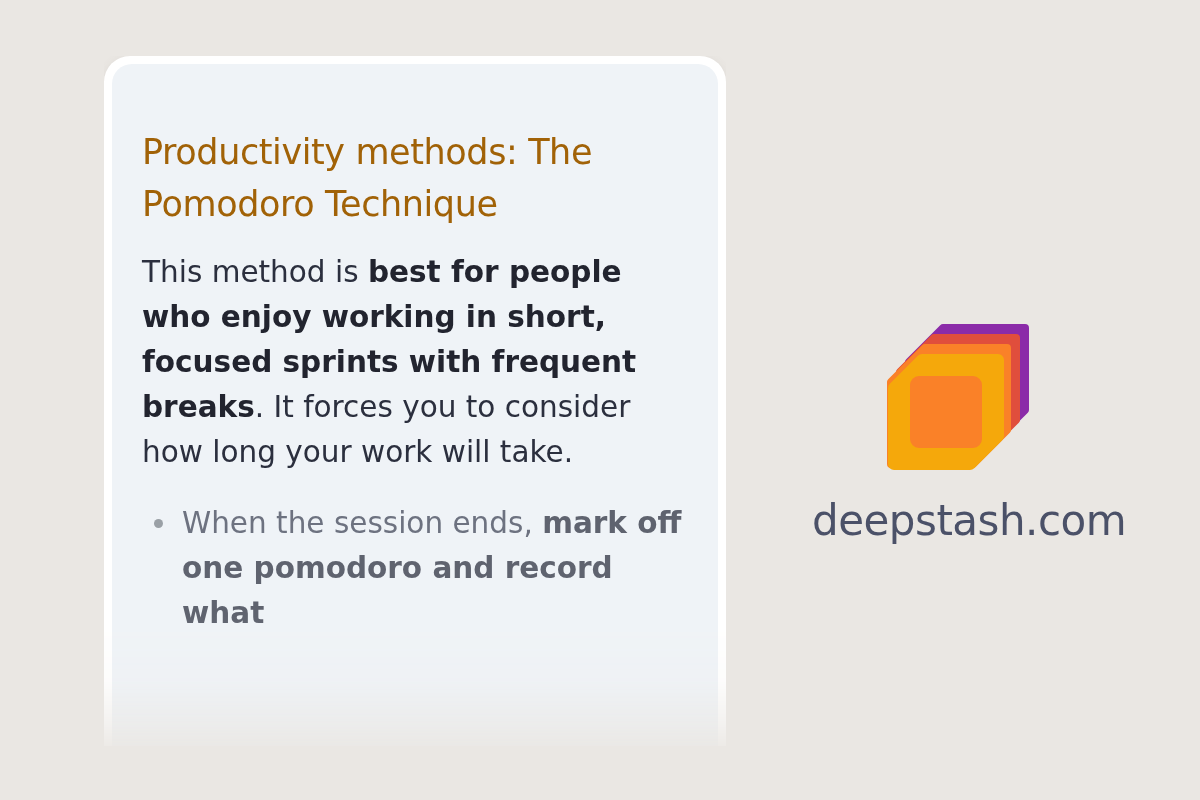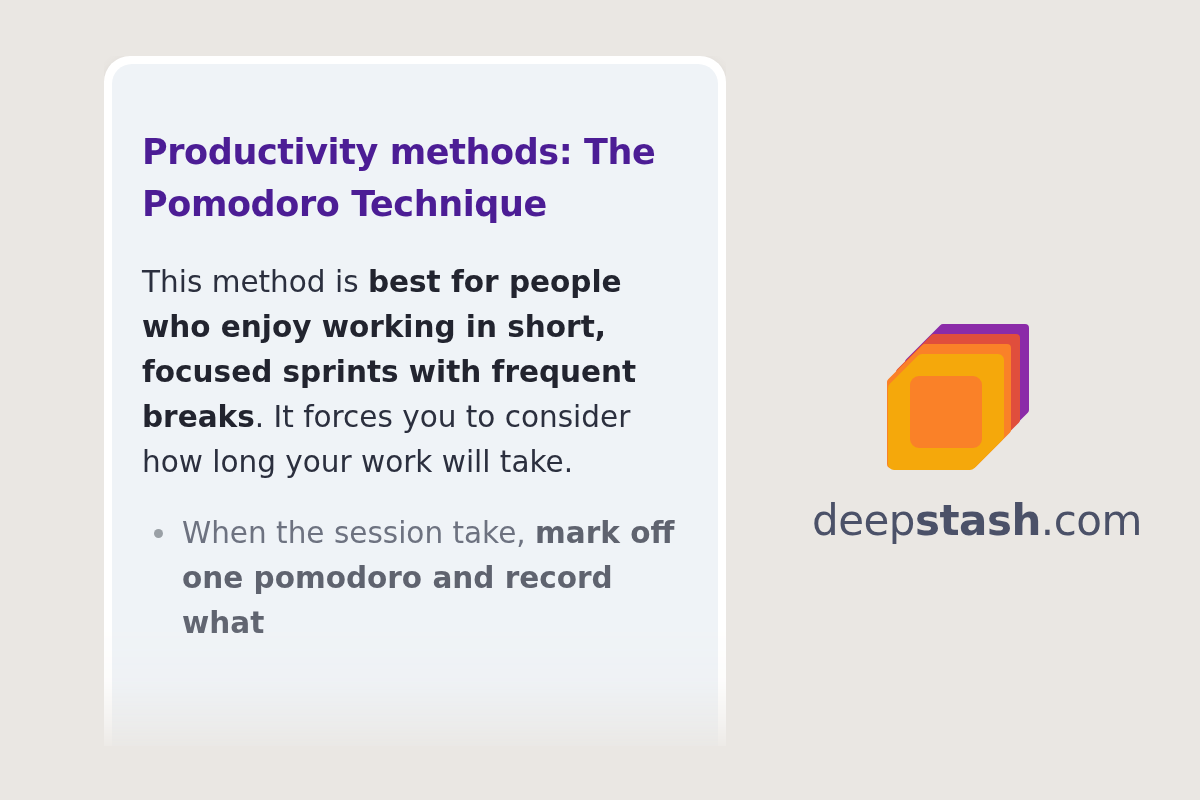--- a/index.html
+++ b/index.html
@@ -58,27 +58,27 @@
     position: absolute;
     left: 0;
     top: 0;
     width: 606px;
     padding: 62px 28px 0 30px;
     box-sizing: border-box;
   }
 
   
   .card-title {
-    margin: 0 0 30px 0;
+    margin: 0 0 20px 0;
     font-family: "DejaVu Sans", sans-serif;
     font-size: 35px;
     line-height: 52px;
-    font-weight: bold;
+    font-weight: normal;
     letter-spacing: -0.4px;
-    color: #4c1d95;
+    color: #a16207;
     max-width: 560px;
   }
   .card-para {
     margin: 3px 0 26px 0;
     font-size: 29.5px;
     line-height: 45px;
     color: #2b2f3e;
     font-weight: normal;
     max-width: 560px;
   }
@@ -140,42 +140,42 @@
   }
   .wordmark {
     margin-top: 24px;
     font-size: 42px;
     line-height: 50px;
     letter-spacing: -0.5px;
     color: #4b5168;
     white-space: nowrap;
   }
   .wordmark .w-light { font-weight: normal; }
-  .wordmark .w-bold { font-weight: bold; }
+  .wordmark .w-bold { font-weight: normal; }
   .wordmark .w-tld { font-weight: normal; margin-top: 28px; }
 </style>
 </head>
 <body>
 
 <div class="card-wrap">
   <div class="card-mask">
     <div class="card-outer">
       <div class="card-inner">
         <div class="card-content">
 
           <h1 class="card-title">Productivity methods: The Pomodoro Technique</h1>
 
           <p class="card-para"><span>This method is </span><b>best for people who enjoy working in short, focused sprints with frequent breaks</b><span>. It forces you to consider how long your work will take.</span></p>
 
           <ul class="bullet-list">
 
 
             <li class="bullet-item faded">
               <span class="dot"></span>
-              <span class="bullet-text"><span>When the session take, </span><b>mark off one pomodoro and record what</b><span></span></span>
+              <span class="bullet-text"><span>When the session ends, </span><b>mark off one pomodoro and record what</b><span></span></span>
             </li>
 
           </ul>
 
         </div>
       </div>
     </div>
   </div>
 </div>
 

